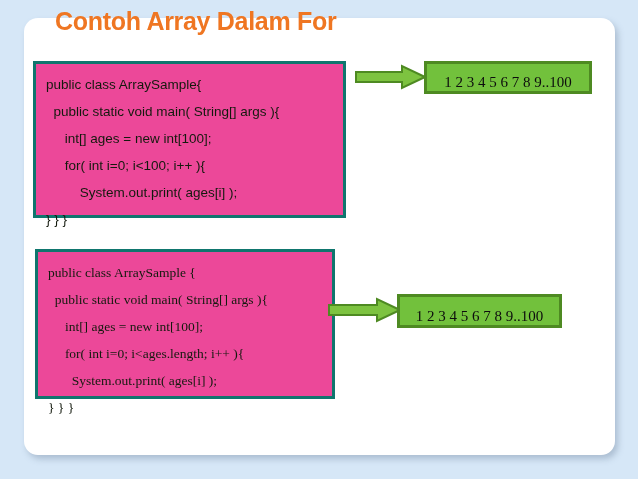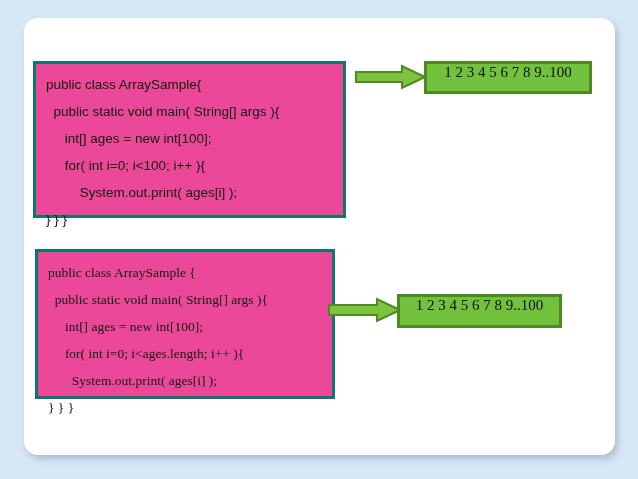--- a/index.html
+++ b/index.html
@@ -77,21 +77,21 @@
   
   .output-box {
     position: absolute;
     background: #72c13c;
     border: 3px solid #4e8a22;
     box-sizing: border-box;
     color: #0d0d0d;
     font-family: "Liberation Serif", serif;
     font-size: 15px;
     display: flex;
-    align-items: flex-start;
+    align-items: flex-end;
     justify-content: center;
   }
   #output-box-1 {
     left: 424px;
     top: 61px;
     width: 168px;
     height: 33px;
   }
   #output-box-2 {
     left: 397px;
@@ -107,20 +107,21 @@
   #arrow-1 { left: 355px; top: 64px; }
   #arrow-2 { left: 328px; top: 297px; }
 </style>
 </head>
 <body>
 
 <div class="stage">
 
   <div class="slide-surface"></div>
 
+  <div class="slide-title">Contoh Array Dalam For</div>
 
   <div class="code-block" id="code-block-1">public class ArraySample{
   public static void main( String[] args ){
      int[] ages = new int[100];
      for( int i=0; i&lt;100; i++ ){
          System.out.print( ages[i] );
 } } }</div>
 
   <svg class="arrow" id="arrow-1" width="72" height="26" viewBox="0 0 72 26">
     <polygon points="1,8 47,8 47,2 70,13 47,24 47,18 1,18" fill="#7dc340" stroke="#4e8a22" stroke-width="2"></polygon>

